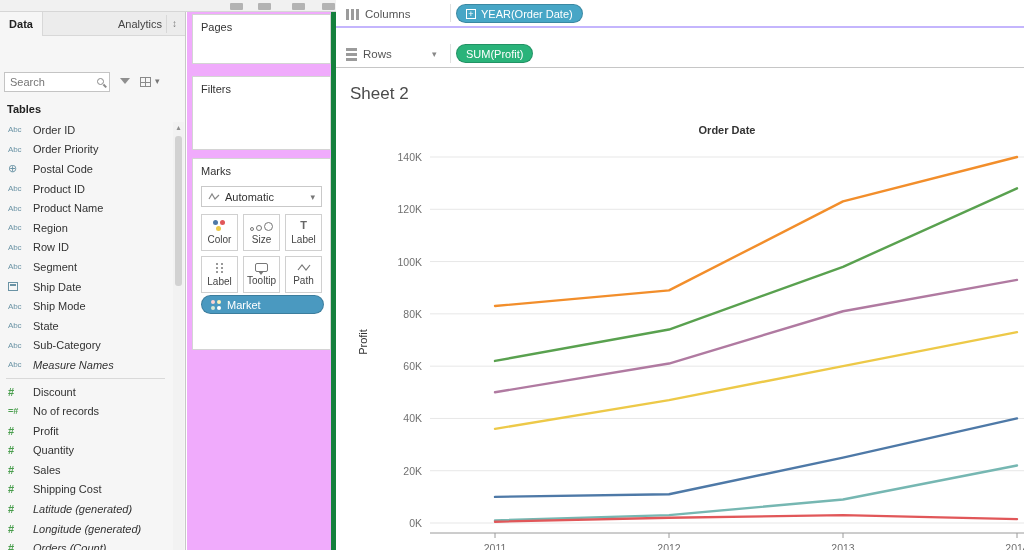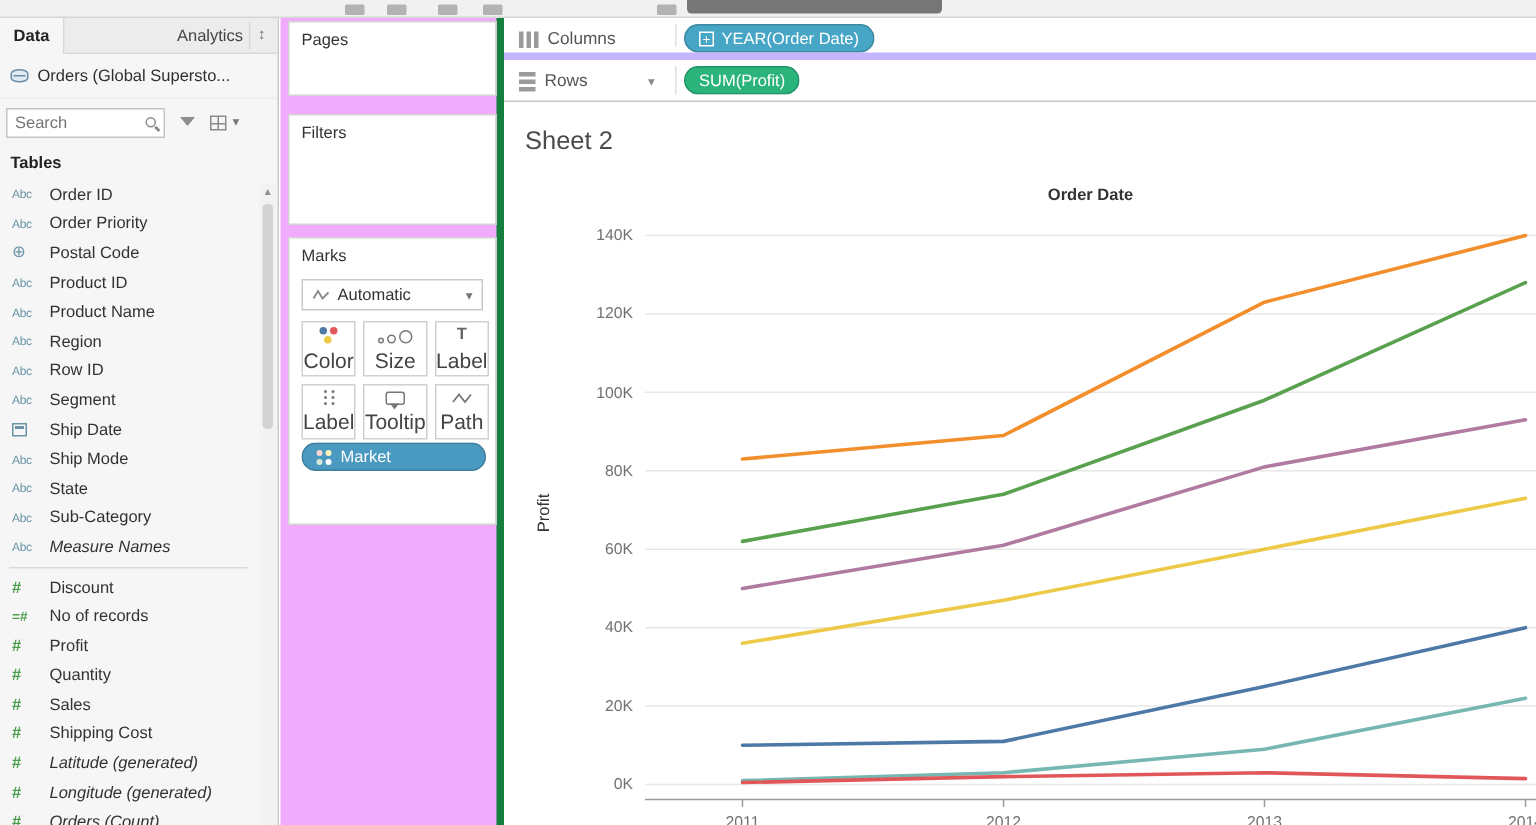--- a/index.html
+++ b/index.html
@@ -50,40 +50,40 @@
   #shelfcol{position:absolute;left:187px;top:12px;width:149px;height:538px;background:#f0abfc;border-right:5px solid #15803d}
   .card{position:absolute;left:5px;width:139px;background:#fff;border:1px solid #d4d4d4}
   #card-pages{top:2px;height:50px}
   #card-filters{top:64px;height:74px}
   #card-marks{top:146px;height:192px}
   .card-label{padding:6px 8px;color:#333}
   .marks-dd{margin:3px 8px 0;height:21px;border:1px solid #c9c9c9;background:#fff;display:flex;align-items:center;gap:5px;padding:0 6px}
   .dd-caret{margin-left:auto;color:#777;font-size:9px}
   .mark-btns{display:grid;grid-template-columns:repeat(3,1fr);gap:5px;margin:7px 8px 0}
   .mark-btn{height:37px;border:1px solid #d0d0d0;background:#fff;display:flex;flex-direction:column;align-items:center;justify-content:center;gap:3px}
-  .mb-label{font-size:14px;color:#444}
+  .mb-label{font-size:10px;color:#444}
   .ic-color{position:relative;width:13px;height:11px}
   .ic-color i{position:absolute;width:5px;height:5px;border-radius:50%}
   .ic-color .d1{left:0;top:0;background:#4e79a7}.ic-color .d2{left:7px;top:0;background:#e15759}.ic-color .d3{left:3px;top:6px;background:#edc948}
   .ic-size{display:flex;align-items:flex-end;gap:2px;height:11px}
   .ic-size i{border:1px solid #777;border-radius:50%;display:block}
   .ic-size .s1{width:4px;height:4px}.ic-size .s2{width:6px;height:6px}.ic-size .s3{width:9px;height:9px}
   .ic-labelT{font-size:11px;font-weight:700;color:#666;line-height:11px}
   .ic-detail{width:2px;height:2px;background:#777;border-radius:50%;box-shadow:5px 0 0 #777,0 4px 0 #777,5px 4px 0 #777,0 8px 0 #777,5px 8px 0 #777;margin-bottom:8px;margin-right:5px}
   .ic-tooltip{width:13px;height:9px;border:1px solid #777;border-radius:2px;position:relative}
   .ic-tooltip::after{content:'';position:absolute;left:2px;bottom:-4px;border-left:3px solid transparent;border-right:3px solid transparent;border-top:4px solid #777}
   .pill{height:19px;border-radius:10px;display:flex;align-items:center;gap:5px;padding:0 9px;color:#fff;font-size:11px;border:1px solid rgba(0,0,0,.18)}
   #market-pill{margin:2px 8px 0;width:123px}
   .pill-dots{position:relative;width:11px;height:10px;flex:none}
   .pill-dots i{position:absolute;width:4px;height:4px;border-radius:50%;background:#fff}
   .pill-dots .p1{left:0;top:0;background:#ffd4d2}.pill-dots .p2{left:6px;top:0;background:#fff3b8}.pill-dots .p3{left:0;top:6px;background:#d6e8d4}.pill-dots .p4{left:6px;top:6px;background:#fff}
 
   
   .shelf{position:absolute;left:336px;width:688px;height:28px;background:#fff}
-  #colshelf{top:12px;border-bottom:5px solid #c4b5fd}
+  #colshelf{top:0;border-bottom:2px solid #c4b5fd}
   #rowshelf{top:40px;border-bottom:1px solid #c6c6c6}
   .shelf-label{position:absolute;left:10px;top:0;height:28px;display:flex;align-items:center;gap:6px;color:#555;font-size:11.5px}
   .ic-cols{display:inline-flex;gap:2px}
   .ic-cols i{width:3px;height:11px;background:#9b9b9b;display:block}
   .ic-rows{display:inline-flex;flex-direction:column;gap:2px}
   .ic-rows i{width:11px;height:3px;background:#9b9b9b;display:block}
   .shelf-caret{position:absolute;left:96px;top:9px;color:#888;font-size:9px}
   .shelf-divider{position:absolute;left:114px;top:4px;bottom:4px;width:1px;background:#e0e0e0}
   .shelf-pill{position:absolute;left:120px;top:4px}
   .ic-sqplus{width:10px;height:10px;border:1px solid #fff;color:#fff;font-size:9px;line-height:8px;text-align:center;flex:none}
@@ -111,24 +111,20 @@
 
 <div id="sidebar">
   <div class="tabbar">
     <div class="tab-data">
         <span>Data</span>
       </div>
     <div class="tab-analytics">
         <span>Analytics</span>
       </div>
     <div class="tab-stepper">↕</div>
-  </div>
-  <div class="datasource">
-    <span class="ic-db"></span>
-    <span class="ds-label">Orders (Global Supersto...</span>
   </div>
   <div class="searchrow">
     <input type="text" placeholder="Search" style="">
     <span class="ic-search"></span>
     <span class="ic-funnel"></span>
     <span class="ic-grid"></span>
     <span class="grid-caret">▾</span>
   </div>
   <div class="tables-header">Tables</div>
   <div id="fields-list">

